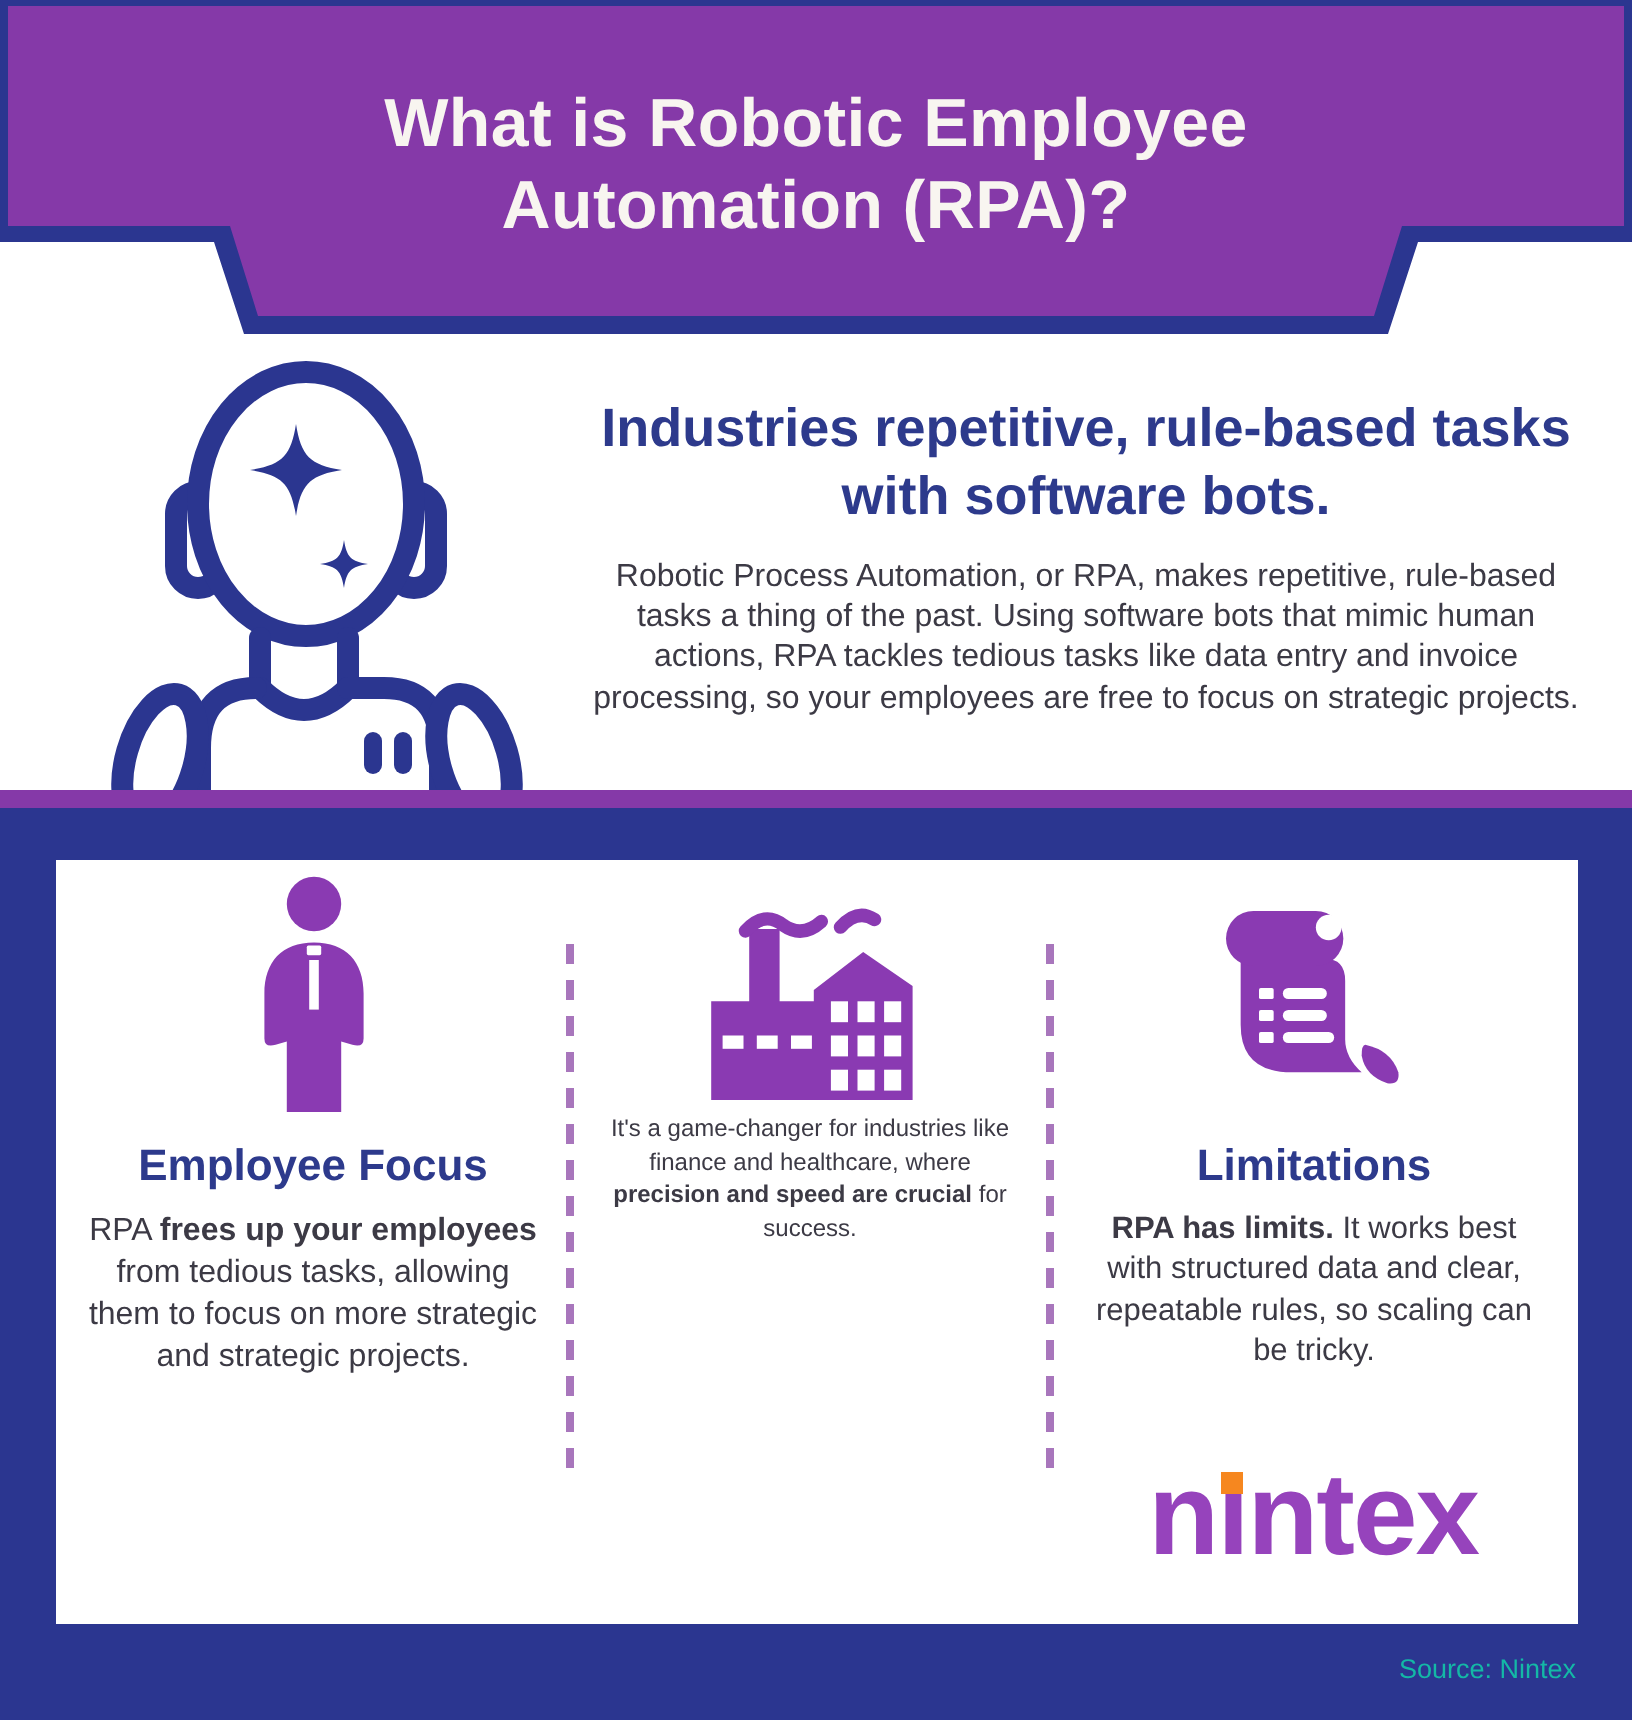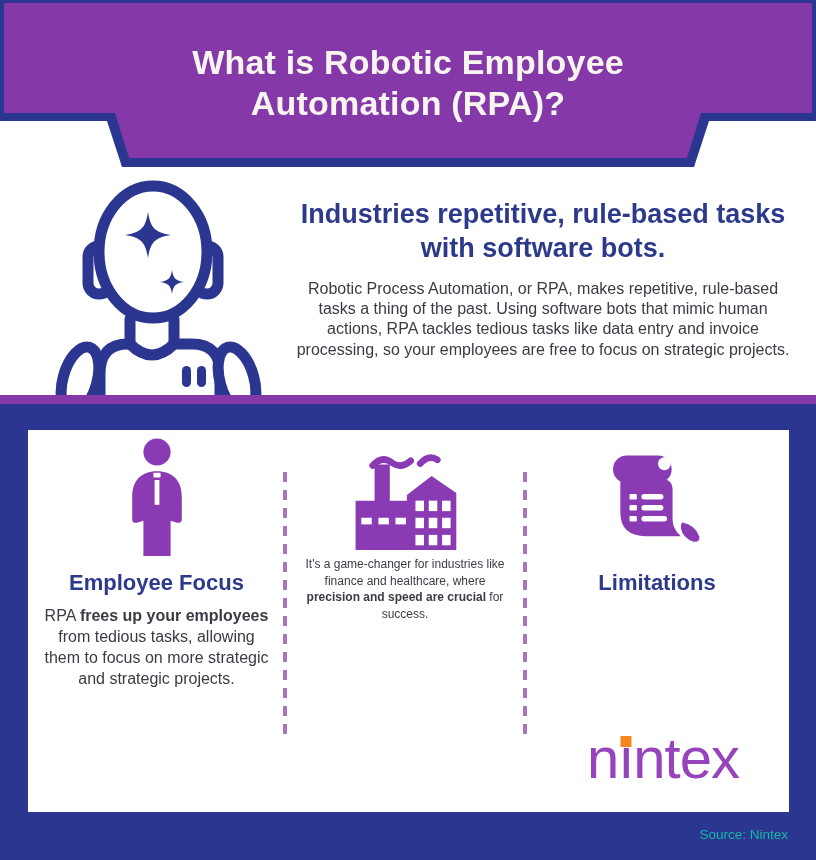--- a/index.html
+++ b/index.html
@@ -34,21 +34,21 @@
   .col-body.size-2 { font-size:12px; line-height:1.38; padding:0 20px; }
   .col-body.size-3 { font-size:15.5px; line-height:1.32; padding:0 20px; }
   .b { font-weight:700; }
 
   .divider { position:absolute; top:42px; width:4px; height:266px;
     background:repeating-linear-gradient(to bottom, #A876BC 0 10px, transparent 10px 18px); }
   .divider.d1 { left:255px; }
   .divider.d2 { left:495px; }
 
   
-  .logo { position:absolute; right:50px; bottom:22px; color:#9643BC; font-size:58px; font-weight:400;
+  .logo { position:absolute; right:50px; bottom:22px; color:#9643BC; font-size:58px; font-weight:700;
     letter-spacing:-1px; line-height:1.1; }
   .logo-i { position:relative; display:inline-block; }
   .logo-i-dot { position:absolute; top:10px; left:50%; transform:translateX(-50%);
     width:11px; height:11px; background:#F6871F; }
 
   .source { position:absolute; right:28px; bottom:18px; color:#14b8a6; font-size:13.5px; }
 </style>
 </head>
 <body>
 
@@ -140,20 +140,21 @@
                 <rect x="30" y="54" width="8" height="6" rx="1"></rect>
                 <rect x="43" y="54" width="24" height="6" rx="3"></rect>
                 <rect x="30" y="66" width="8" height="6" rx="1"></rect>
                 <rect x="43" y="66" width="24" height="6" rx="3"></rect>
                 <rect x="30" y="78" width="8" height="6" rx="1"></rect>
                 <rect x="43" y="78" width="28" height="6" rx="3"></rect>
               </g>
             </svg>
           </div>
           <h3 class="col-title">Limitations</h3>
+          <p class="col-body size-3"><span class="b">RPA has limits.</span><span> It works best with structured data and clear, repeatable rules, so scaling can be tricky.</span></p>
         </div>
       </div>
 
       <div class="divider d1"></div>
       <div class="divider d2"></div>
 
       <div class="logo"><span>n</span><span class="logo-i"><span class="logo-i-dot"></span><span>ı</span></span><span>ntex</span></div>
     </div>
 
     <div class="source">Source: Nintex</div>

